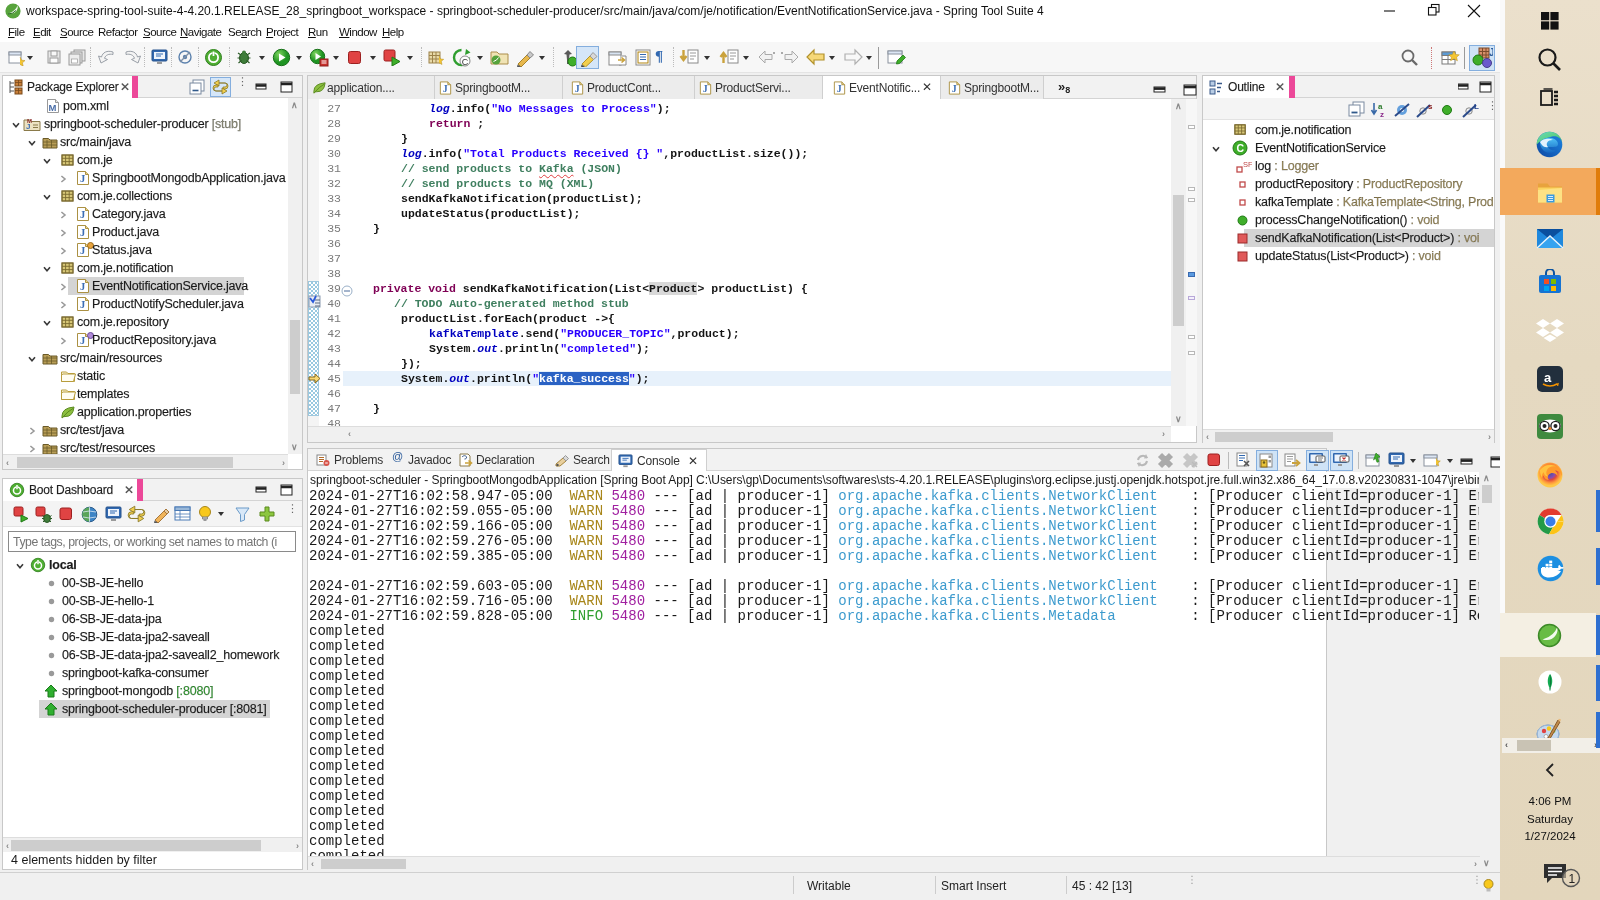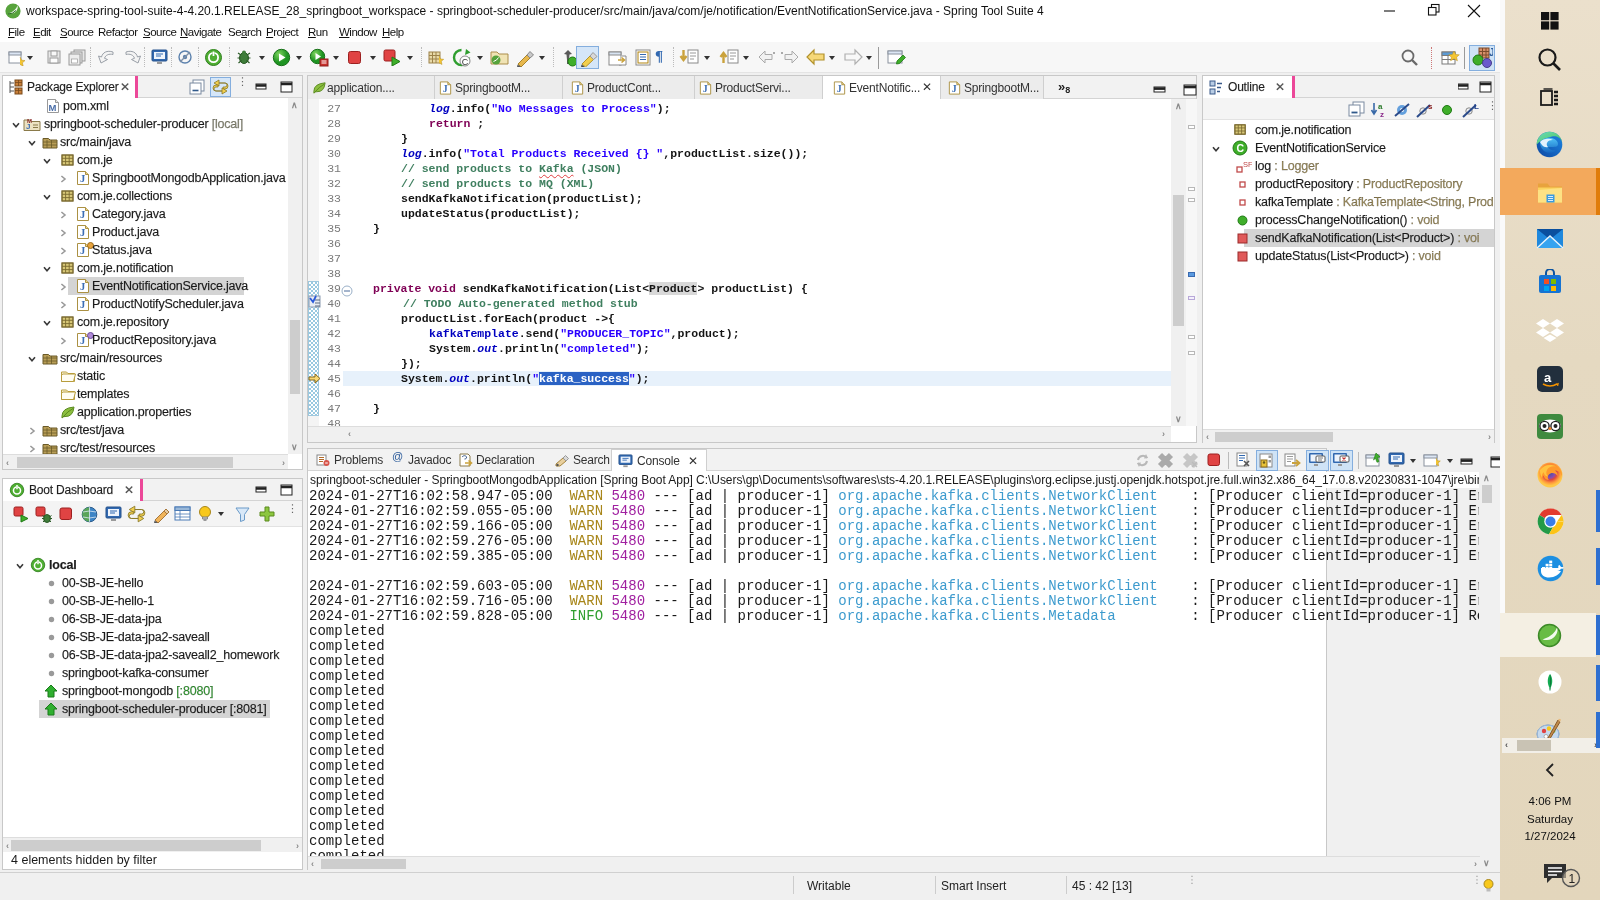--- a/index.html
+++ b/index.html
@@ -8,21 +8,21 @@
 #titlebar{position:absolute;left:0;top:0;width:1500px;height:22px;background:#fff}
 #title-text{position:absolute;left:26px;top:4px;font-size:12px;color:#111;letter-spacing:0px;white-space:nowrap}
 #menubar{position:absolute;left:0;top:22px;width:1500px;height:20px;background:#fff}
 .mi{position:absolute;top:4px;font-size:11.5px;color:#111;letter-spacing:-0.5px}
 .mi u{text-decoration:underline}
 #toolbar{position:absolute;left:0;top:42px;width:1500px;height:31px;background:#f7f7f7;border-bottom:1px solid #e4e4e4}
 .tsep{position:absolute;top:5px;width:1px;height:20px;border-left:1px dotted #bbb}
 .dd{position:absolute;width:0;height:0;border-left:3.5px solid transparent;border-right:3.5px solid transparent;border-top:4px solid #333;top:14px}
 .panel{position:absolute;background:#fff;border:1px solid #c8c8c8}
 .ptabbar{position:absolute;left:0;top:0;right:0;height:22px;background:#f2f2f2;border-bottom:1px solid #d4d4d4}
-.ptab{position:absolute;top:0;height:22px;background:#fff;border-right:3px solid #ec4899;font-size:12px;color:#222;-webkit-text-stroke:0.25px rgba(20,20,20,.5)}
+.ptab{position:absolute;top:0;height:22px;background:#fff;border-right:6px solid #ec4899;font-size:12px;color:#222;-webkit-text-stroke:0.25px rgba(20,20,20,.5)}
 .sb{position:absolute;background:#f0f0f0}
 .sbthumb{position:absolute;background:#cdcdcd}
 .sbarrow{position:absolute;font-size:9px;color:#8a8a8a;font-family:"Liberation Sans",sans-serif;font-weight:bold}
 .mono{font-family:"Liberation Mono",monospace}
 .trow{position:absolute;left:0;width:100%;height:18px;line-height:18px;font-size:12.5px;white-space:nowrap;color:#1a1a1a;letter-spacing:-0.2px;-webkit-text-stroke:0.25px rgba(20,20,20,.55)}
 .trow .tt{position:absolute;top:0}
 .ti{position:absolute;top:1px}
 .etab{position:absolute;top:0;height:23px;background:#ececec;border-right:1px solid #cfcfcf;font-size:12px;color:#333}
 .eti{position:absolute;top:4px}
 .ett{position:absolute;top:4.5px;letter-spacing:-0.2px}
@@ -353,21 +353,21 @@
           </svg>
           <span style="left:60px" class="tt">pom.xml</span>
         </div>
       <div class="trow" style="top:17px">
           <svg class="ti" style="left:8px;top:5px" width="10" height="10">
             <use href="#chevD"></use>
           </svg>
           <svg class="ti" style="left:20px" width="18" height="16">
             <use href="#prj"></use>
           </svg>
-          <span style="left:41px" class="tt">springboot-scheduler-producer <span style="color:#8b8b77">[local]</span></span>
+          <span style="left:41px" class="tt">springboot-scheduler-producer <span style="color:#8b8b77">[stub]</span></span>
         </div>
       <div class="trow" style="top:35px">
           <svg class="ti" style="left:24px;top:5px" width="10" height="10">
             <use href="#chevD"></use>
           </svg>
           <svg class="ti" style="left:39px" width="16" height="16">
             <use href="#pkgfolder"></use>
           </svg>
           <span style="left:57px" class="tt">src/main/java</span>
         </div>
@@ -589,20 +589,21 @@
         <rect x="6.5" y="14" width="3" height="2" fill="#999"></rect>
       </svg>
     <div class="dd" style="left:215px;top:33px"></div>
     <svg class="abs" style="left:231px;top:27px" width="17" height="17" viewBox="0 0 17 17">
         <path d="M2 2 H15 L10.5 8.5 V14 L6.5 15.5 V8.5Z" fill="#d8e8f8" stroke="#6a9ac8"></path>
       </svg>
     <svg class="abs" style="left:255px;top:26px" width="18" height="18" viewBox="0 0 18 18">
         <path d="M7 2 h4 v5 h5 v4 h-5 v5 h-4 v-5 H2 v-4 h5Z" fill="#8cc63f" stroke="#5a8a1f"></path>
       </svg>
     <div class="abs" style="left:284px;top:27px;width:4px;height:16px;color:#666;font-size:11px;line-height:5px;text-align:center">⋮</div>
+    <input style="position: absolute; left: 5px; top: 52px; width: 288px; height: 21px; border: 1px solid rgb(138, 138, 138); font-size: 12.3px; letter-spacing: -0.45px; padding-left: 4px; color: rgb(117, 117, 117); font-family: &quot;Liberation Sans&quot;, sans-serif; background: rgb(255, 255, 255);" value="Type tags, projects, or working set names to match (i">
     <div id="boottree" style="position:absolute;left:0;top:75px;width:299px;height:283px">
       <div class="trow" style="top:2px">
           <svg class="ti" style="left:12px;top:5px" width="10" height="10">
             <use href="#chevD"></use>
           </svg>
           <svg class="ti" style="left:27px" width="16" height="16" viewBox="0 0 19 19">
             <use href="#bootpwr"></use>
           </svg>
           <span style="left:46px;font-weight:bold" class="tt">local</span>
         </div>
@@ -755,21 +756,21 @@
         <div class="cl" style="left:121px;top:2px"><span class="sfld">log</span>.info(<span class="str">"No Messages to Process"</span>);</div>
         <div class="cl" style="left:121px;top:17px"><span class="kw">return</span> ;</div>
         <div class="cl" style="left:93px;top:32px">}</div>
         <div class="cl" style="left:93px;top:47px"><span class="sfld">log</span>.info(<span class="str">"Total Products Received {} "</span>,productList.size());</div>
         <div class="cl" style="left:93px;top:62px"><span class="cmt">// send products to <span class="sqg">Kafka</span> (JSON)</span></div>
         <div class="cl" style="left:93px;top:77px"><span class="cmt">// send products to MQ (XML)</span></div>
         <div class="cl" style="left:93px;top:92px">sendKafkaNotification(productList);</div>
         <div class="cl" style="left:93px;top:107px">updateStatus(productList);</div>
         <div class="cl" style="left:65px;top:122px">}</div>
         <div class="cl" style="left:65px;top:182px"><span class="kw">private</span> <span class="kw">void</span> sendKafkaNotification(List&lt;<span class="occ">Product</span>&gt; productList) {</div>
-        <div class="cl" style="left:95px;top:197px"><span class="cmt">// TODO Auto-generated method stub</span></div>
+        <div class="cl" style="left:86px;top:197px"><span class="cmt">// TODO Auto-generated method stub</span></div>
         <div class="cl" style="left:93px;top:212px">productList.forEach(product -&gt;{</div>
         <div class="cl" style="left:121px;top:227px"><span class="fld">kafkaTemplate</span>.send(<span class="str">"PRODUCER_TOPIC"</span>,product);</div>
         <div class="cl" style="left:121px;top:242px">System.<span class="sfld">out</span>.println(<span class="str">"completed"</span>);</div>
         <div class="cl" style="left:93px;top:257px">});</div>
         <div class="abs" style="left:35px;top:272px;width:828px;height:15px;background:#e7f1fb"></div>
         <div class="cl" style="left:93px;top:272px">System.<span class="sfld">out</span>.println(<span class="str">"<span class="tsel">kafka_success</span>"</span>);</div>
         <div class="cl" style="left:65px;top:302px">}</div>
       </div>
     </div>
     <div class="sb" style="left:863px;top:23px;width:15px;height:327px">

